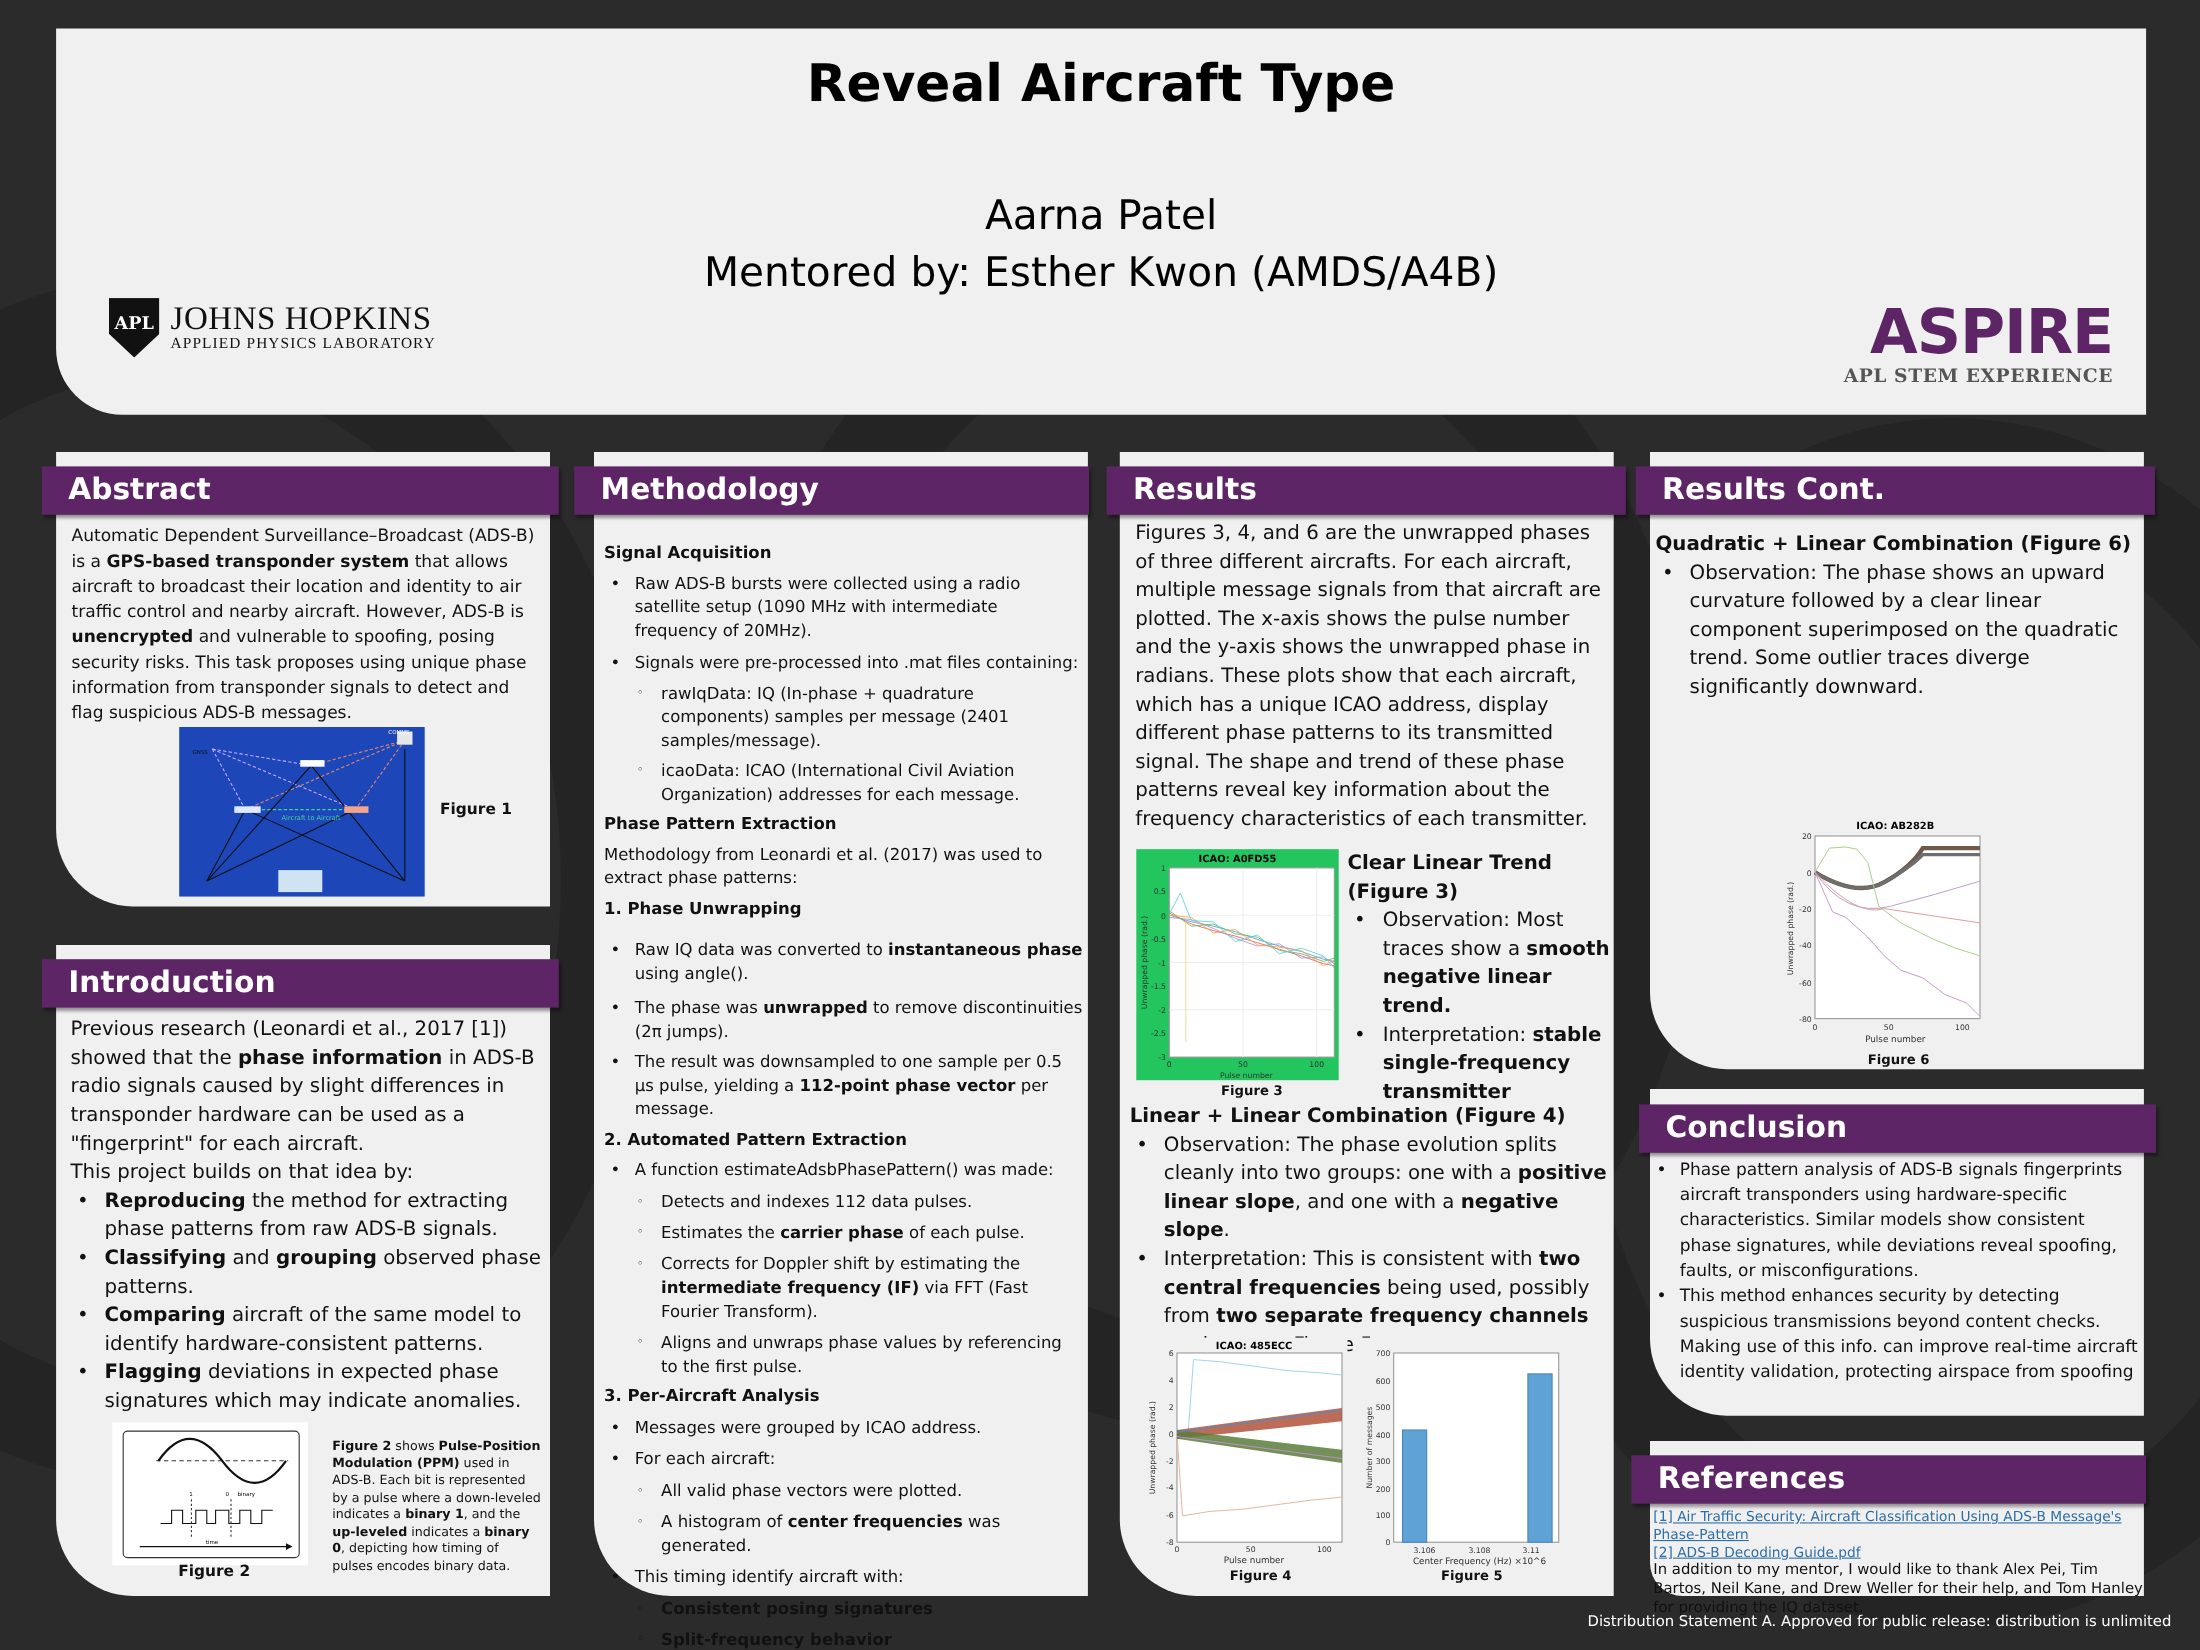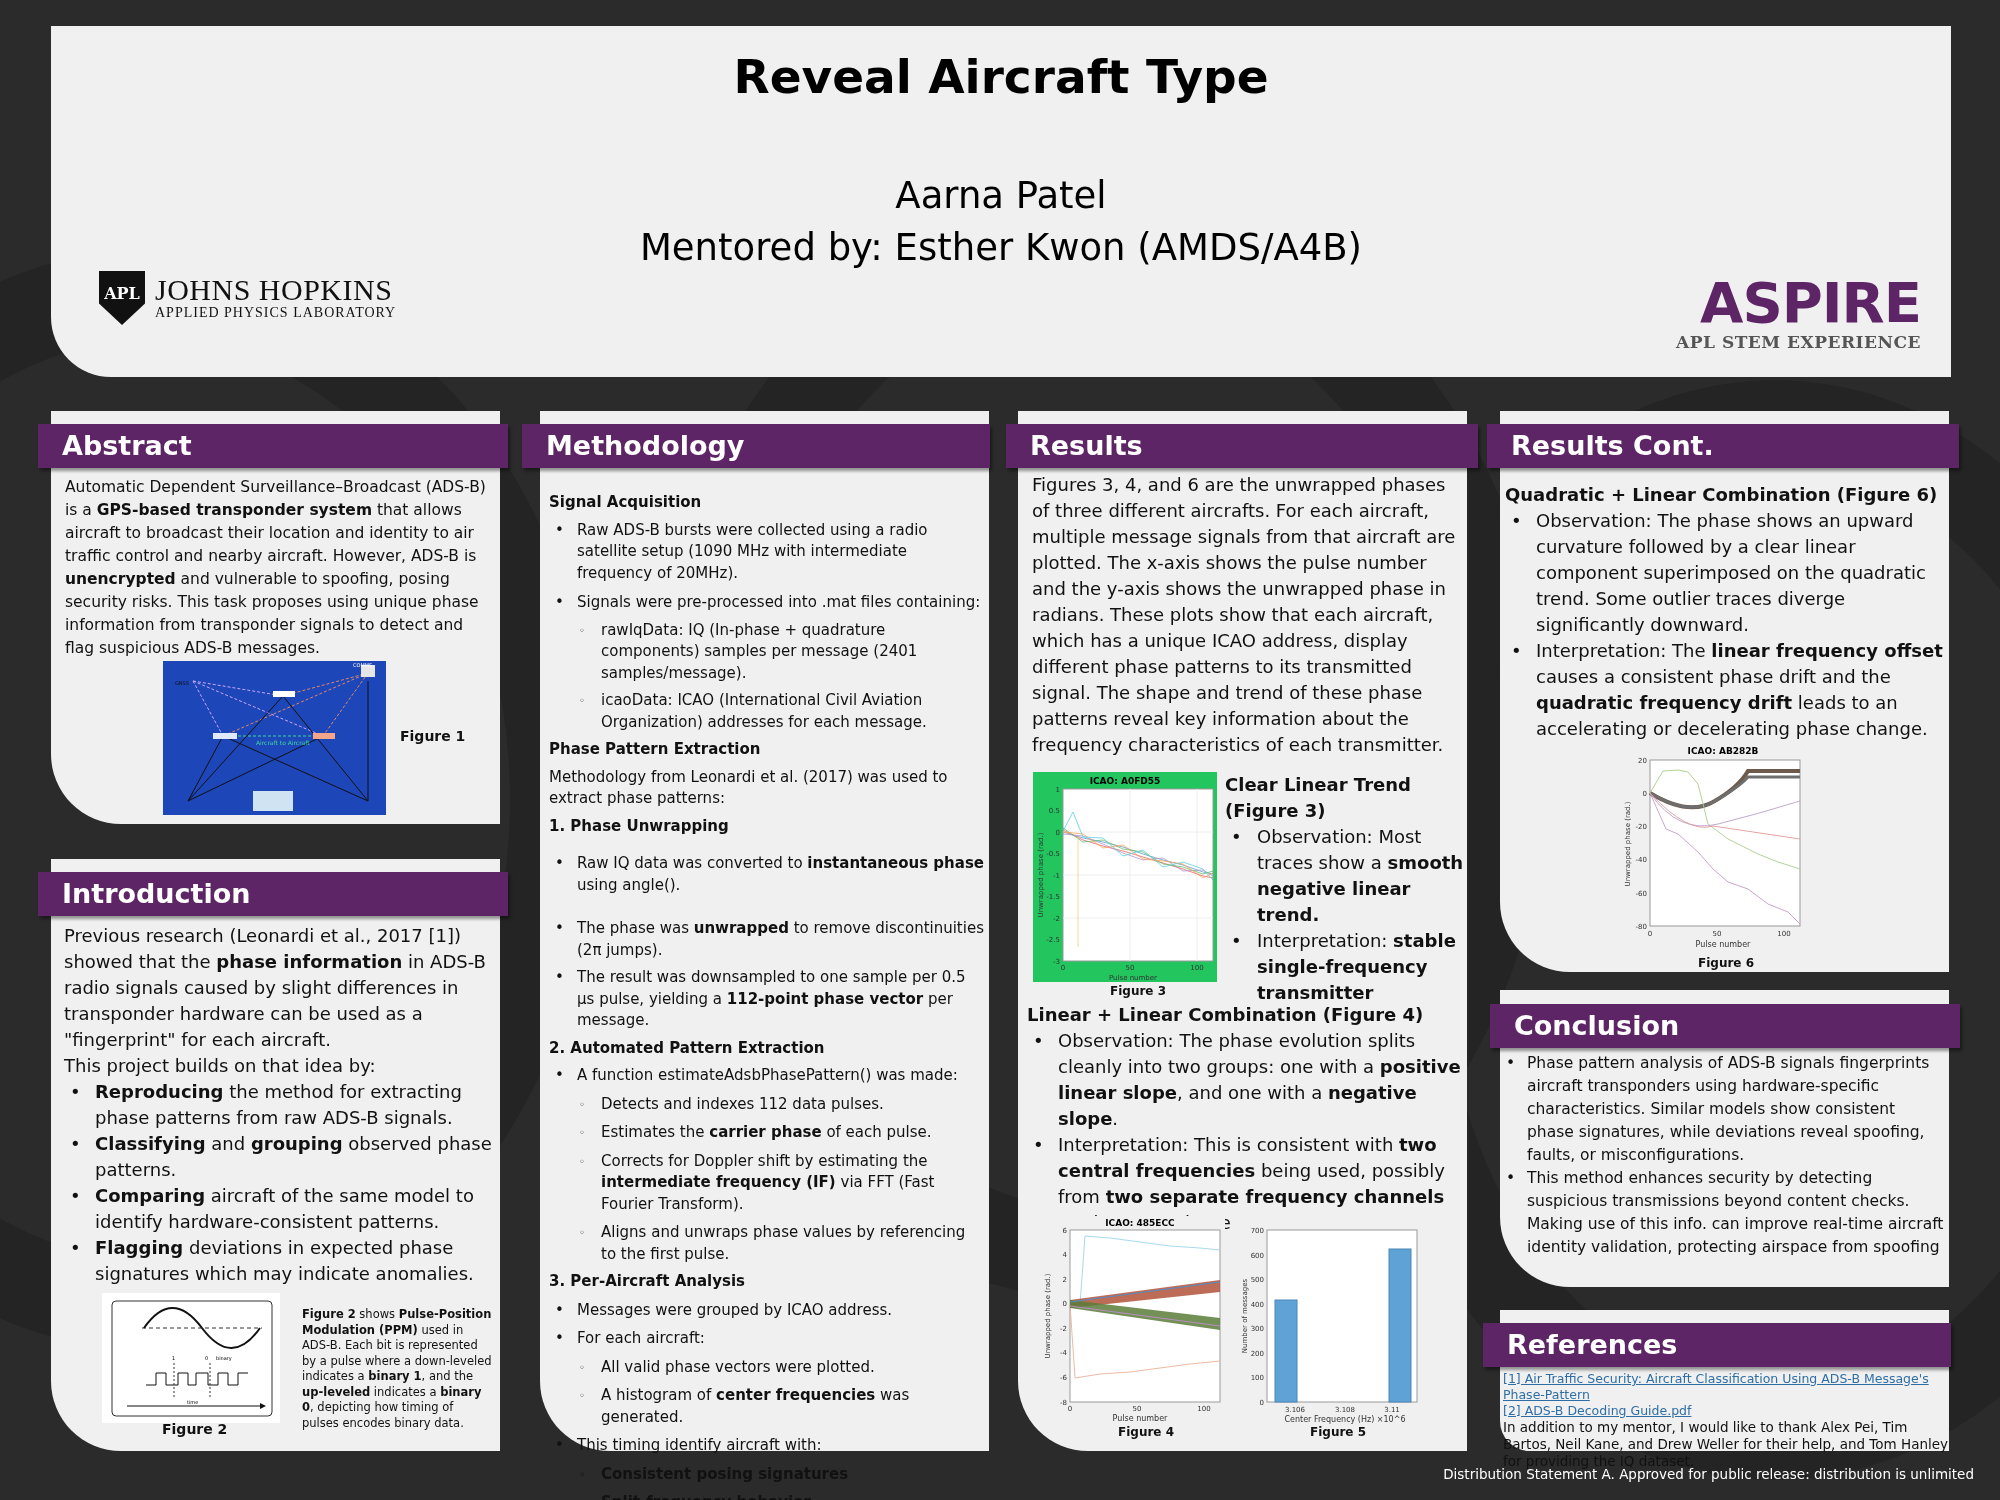--- a/index.html
+++ b/index.html
@@ -156,21 +156,21 @@
 <div class="body-txt small-txt" style="left:549px;top:488px;width:435px;font-size:15px;line-height:21.5px;">
   <div class="h">Signal Acquisition</div>
   <div class="bl" style="margin-top:6px;">Raw ADS-B bursts were collected using a radio satellite setup (1090 MHz with intermediate frequency of 20MHz).</div>
   <div class="bl" style="margin-top:8px;">Signals were pre-processed into .mat files containing:</div>
   <div class="sbl" style="margin-top:6px;">rawIqData: IQ (In-phase + quadrature components) samples per message (2401 samples/message).</div>
   <div class="sbl" style="margin-top:6px;">icaoData: ICAO (International Civil Aviation Organization) addresses for each message.</div>
   <div class="h" style="margin-top:6px;">Phase Pattern Extraction</div>
   <div style="margin-top:6px;">Methodology from Leonardi et al. (2017) was used to extract phase patterns:</div>
   <div class="h" style="margin-top:6px;">1. Phase Unwrapping</div>
   <div class="bl" style="margin-top:16px;"><span>Raw IQ data was converted to </span><b>instantaneous phase</b><span> using angle().</span></div>
-  <div class="bl" style="margin-top:22px;"><span>The phase was </span><b>unwrapped</b><span> to remove discontinuities (2π jumps).</span></div>
+  <div class="bl" style="margin-top:10px;"><span>The phase was </span><b>unwrapped</b><span> to remove discontinuities (2π jumps).</span></div>
   <div class="bl" style="margin-top:6px;"><span>The result was downsampled to one sample per 0.5 µs pulse, yielding a </span><b>112-point phase vector</b><span> per message.</span></div>
   <div class="h" style="margin-top:6px;">2. Automated Pattern Extraction</div>
   <div class="bl" style="margin-top:6px;">A function estimateAdsbPhasePattern() was made:</div>
   <div class="sbl" style="margin-top:7px;">Detects and indexes 112 data pulses.</div>
   <div class="sbl" style="margin-top:7px;"><span>Estimates the </span><b>carrier phase</b><span> of each pulse.</span></div>
   <div class="sbl" style="margin-top:7px;"><span>Corrects for Doppler shift by estimating the </span><b>intermediate frequency (IF)</b><span> via FFT (Fast Fourier Transform).</span></div>
   <div class="sbl" style="margin-top:7px;">Aligns and unwraps phase values by referencing to the first pulse.</div>
   <div class="h" style="margin-top:6px;">3. Per-Aircraft Analysis</div>
   <div class="bl" style="margin-top:7px;">Messages were grouped by ICAO address.</div>
   <div class="bl" style="margin-top:7px;">For each aircraft:</div>
@@ -295,21 +295,20 @@
     <text x="12" y="100" font-size="7" text-anchor="middle" fill="#333" transform="rotate(-90 12 100)">Number of messages</text>
   </svg>
 </div>
 <div class="fig-cap" style="position:absolute;left:1310px;top:1425px;font-size:12px;">Figure 5</div>
 
 <div class="panel" style="left:1500px;top:411px;width:449px;height:561px;"></div>
 <div class="panel-head" style="left:1487px;top:424px;width:472px;">Results Cont.</div>
 <div class="body-txt" style="left:1505px;top:482px;width:440px;font-size:18px;line-height:26px;">
   <div style="font-weight:bold;">Quadratic + Linear Combination (Figure 6)</div>
   <div class="bl" style="padding-left:31px;">Observation: The phase shows an upward curvature followed by a clear linear component superimposed on the quadratic trend. Some outlier traces diverge significantly downward.</div>
-  <div class="bl" style="padding-left:31px;"><span>Interpretation: The </span><b>linear frequency offset</b><span> causes a consistent phase drift and the </span><b>quadratic frequency drift</b><span> leads to an accelerating or decelerating phase change.</span></div>
 </div>
 <div class="chart-box" style="left:1618px;top:744px;width:190px;height:210px;background:#f0f0f0;">
   <svg width="190" height="210" viewBox="0 0 190 210" font-family="DejaVu Sans, sans-serif">
     <text x="105" y="10" font-size="9" font-weight="bold" text-anchor="middle">ICAO: AB282B</text>
     <rect x="32" y="16" width="150" height="166" fill="#fff" stroke="#999"></rect>
     <g fill="none" stroke-width="0.9">
       <path d="M32 49 Q70 72 95 58 T130 27 L182 27" stroke="#6e5a4a" stroke-width="4"></path>
       <path d="M32 49 Q70 72 95 58 T130 33 L182 33" stroke="#6e6e6e" stroke-width="3"></path>
       <polyline stroke="#c69bc7" points="32,49 48,85 60,90 80,108 95,125 110,138 130,145 150,160 170,168 182,180"></polyline>
       <polyline stroke="#a8cf88" points="32,49 45,27 60,26 70,28 80,40 90,80 110,95 140,110 160,118 182,125"></polyline>

